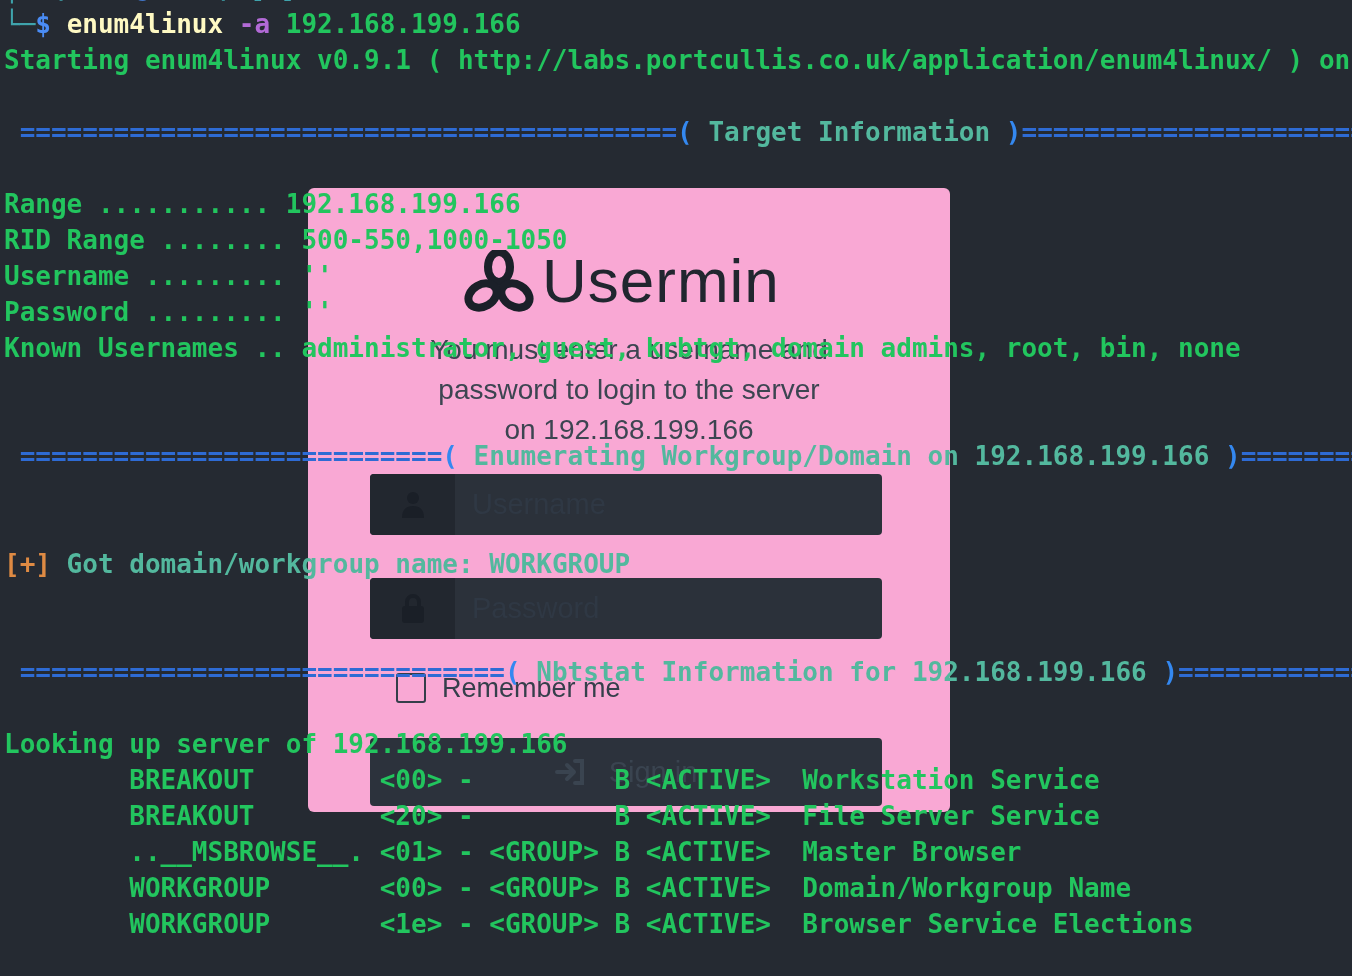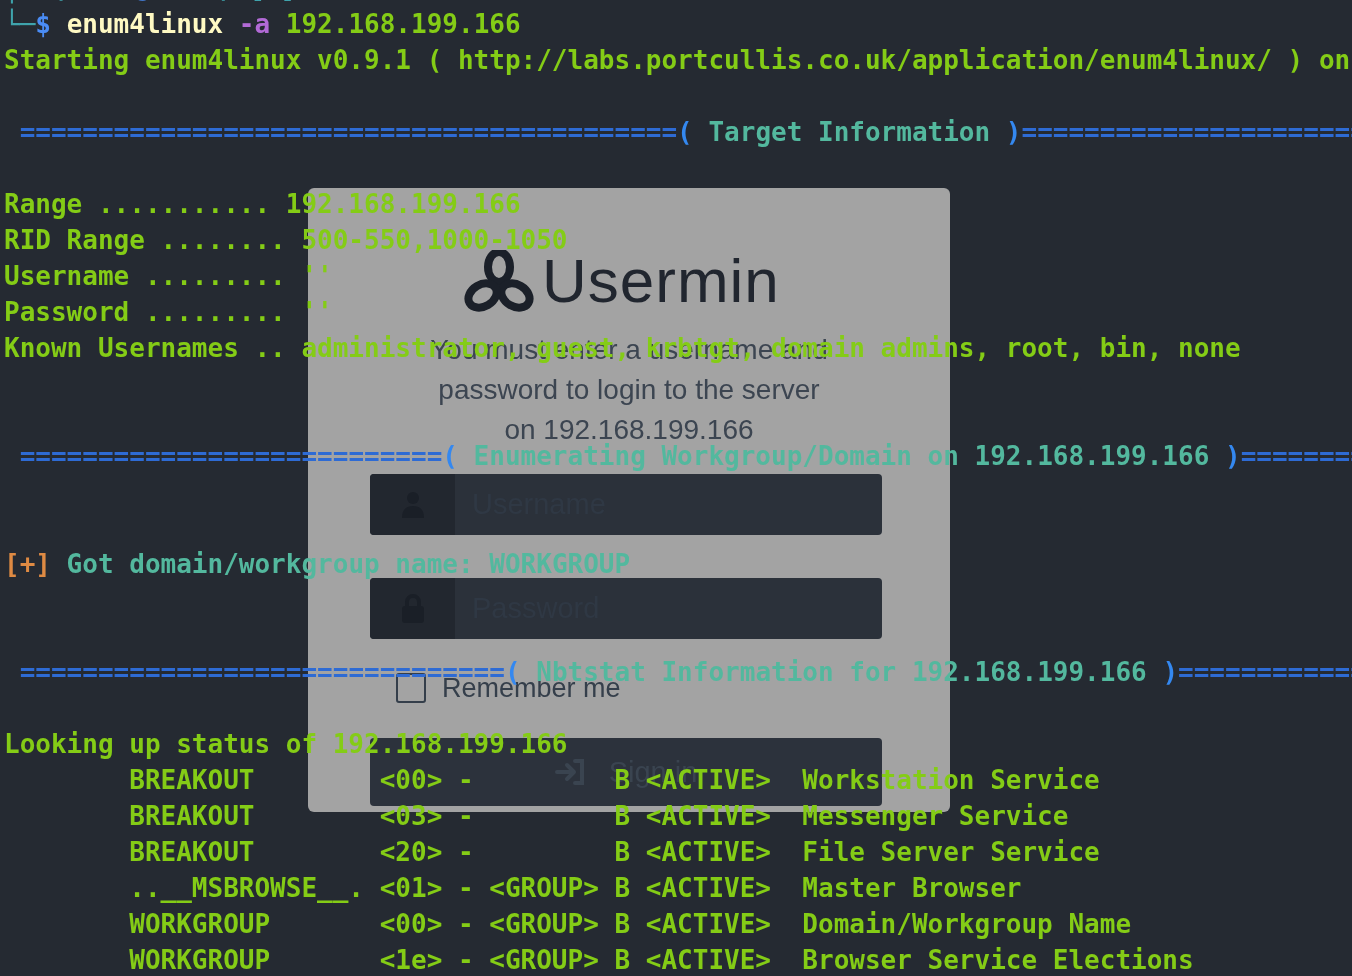--- a/index.html
+++ b/index.html
@@ -1,21 +1,21 @@
 <!DOCTYPE html>
 <html><head>
 <meta charset="utf-8">
 <style>
   html,body{margin:0;padding:0;background:#252a32;}
   #screen{position:relative;width:1352px;height:976px;overflow:hidden;
           background:#252a32;font-family:"Liberation Sans",sans-serif;}
 
   
   #login-card{position:absolute;left:308px;top:188px;width:642px;height:624px;
-              background:#a3a3a3;border-radius:6px;}
+              background:#f9a8d4;border-radius:6px;}
   .brand-row{position:absolute;left:0;top:58px;width:100%;height:72px;}
   #brand-logo{position:absolute;left:155px;top:4px;}
   #brand-title{position:absolute;left:234px;top:0;font-size:62px;line-height:70px;
                color:#21262f;font-weight:500;letter-spacing:1px;}
   .login-msg{position:absolute;left:0;width:100%;text-align:center;
              font-size:28px;line-height:40px;color:#3c4551;}
   #msg1{top:142px;} #msg2{top:182px;} #msg3{top:222px;}
   .ufield{position:absolute;left:62px;width:512px;height:61px;display:flex;
           background:#2b313a;border-radius:4px;overflow:hidden;}
   #username-field{top:286px;} #password-field{top:390px;}
@@ -28,21 +28,21 @@
   #signin-button{position:absolute;left:62px;top:550px;width:512px;height:68px;
                  background:#2c323c;border-radius:4px;display:flex;align-items:center;
                  justify-content:center;gap:24px;}
   #signin-button .lbl{font-size:29px;color:#3a4450;}
 
   
   #terminal{position:absolute;left:4px;top:-30px;right:0;bottom:0;
             font-family:"DejaVu Sans Mono",monospace;font-size:26px;
             font-weight:bold;line-height:36px;}
   .tline{white-space:pre;height:36px;}
-  .c-white {color:#84cc16;}
+  .c-white {color:#22c55e;}
   .c-eq    {color:#2e6bd4;}
   .c-paren {color:#3488f0;}
   .c-teal  {color:#53b89e;}
   .c-cmd   {color:#fef9c3;}
   .c-pteal {color:#3fa3ac;}
   .c-pblue {color:#4a8cf5;}
   .c-purple{color:#b26ad6;}
   .c-orange{color:#de8a43;}
 </style>
 </head>
@@ -116,21 +116,20 @@
       <div class="tline"></div>
       <div class="tline"></div>
       <div class="tline"><span class="c-white"> </span><span class="c-eq">===========================</span><span class="c-paren">(</span><span class="c-teal"> Enumerating Workgroup/Domain on 192.168.199.166 </span><span class="c-paren">)</span><span class="c-eq">==========================</span></div>
       <div class="tline"></div>
       <div class="tline"></div>
       <div class="tline"><span class="c-orange">[+]</span><span class="c-teal"> Got domain/workgroup name: WORKGROUP</span></div>
       <div class="tline"></div>
       <div class="tline"></div>
       <div class="tline"><span class="c-white"> </span><span class="c-eq">===============================</span><span class="c-paren">(</span><span class="c-teal"> Nbtstat Information for 192.168.199.166 </span><span class="c-paren">)</span><span class="c-eq">==============================</span></div>
       <div class="tline"></div>
-      <div class="tline"><span class="c-white">Looking up status of 192.168.199.166</span></div>
+      <div class="tline"><span class="c-white">Looking up server of 192.168.199.166</span></div>
       <div class="tline"><span class="c-white">        BREAKOUT        &lt;00&gt; -         B &lt;ACTIVE&gt;  Workstation Service</span></div>
-      <div class="tline"><span class="c-white">        BREAKOUT        &lt;03&gt; -         B &lt;ACTIVE&gt;  Messenger Service</span></div>
       <div class="tline"><span class="c-white">        BREAKOUT        &lt;20&gt; -         B &lt;ACTIVE&gt;  File Server Service</span></div>
       <div class="tline"><span class="c-white">        ..__MSBROWSE__. &lt;01&gt; - &lt;GROUP&gt; B &lt;ACTIVE&gt;  Master Browser</span></div>
       <div class="tline"><span class="c-white">        WORKGROUP       &lt;00&gt; - &lt;GROUP&gt; B &lt;ACTIVE&gt;  Domain/Workgroup Name</span></div>
       <div class="tline"><span class="c-white">        WORKGROUP       &lt;1e&gt; - &lt;GROUP&gt; B &lt;ACTIVE&gt;  Browser Service Elections</span></div>
     </div>
 </div>
 
 </body></html>

